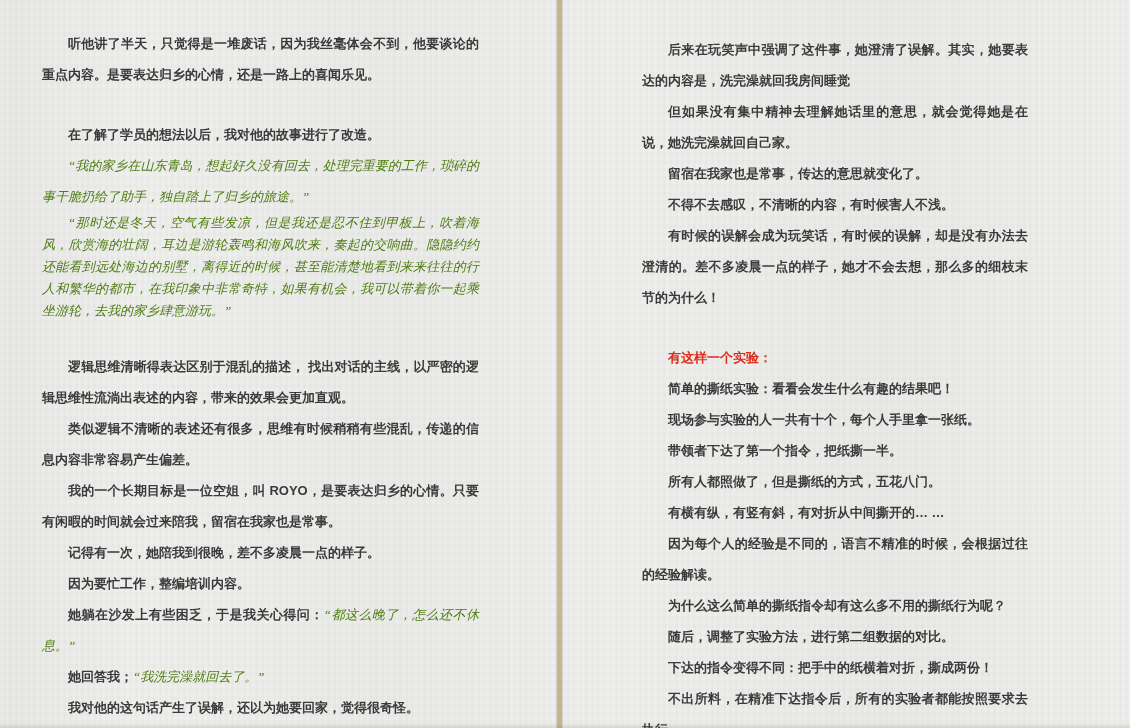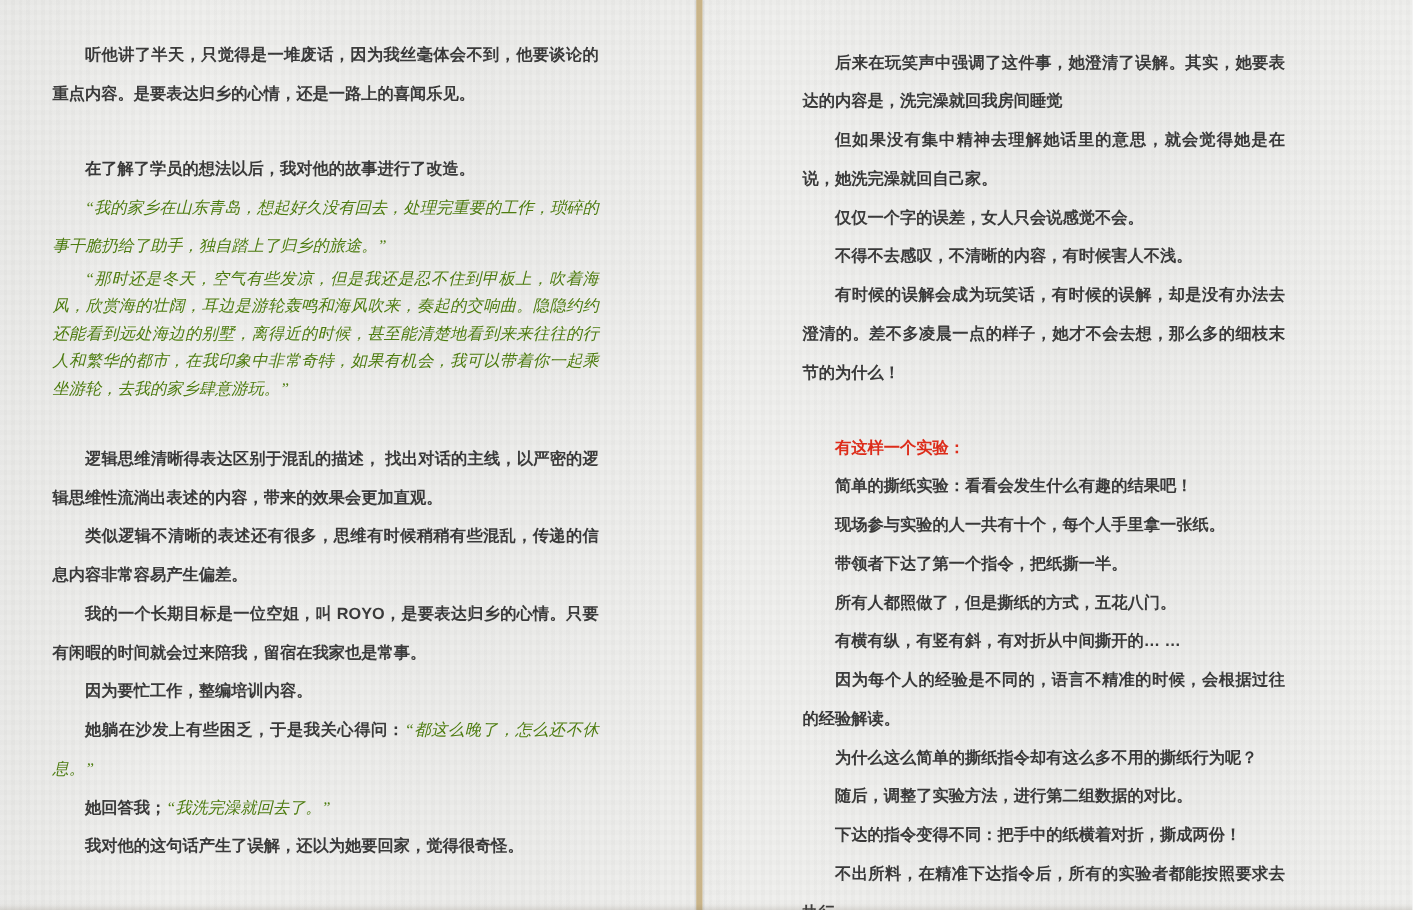--- a/index.html
+++ b/index.html
@@ -91,31 +91,32 @@
 
 <div class="book">
   <div class="page page-left" id="page-left">
       <p class="para indent"><span class="run">听他讲了半天，只觉得是一堆废话，因为我丝毫体会不到，他要谈论的重点内容。是要表达归乡的心情，还是一路上的喜闻乐见。</span></p>
       <p class="para indent gap"><span class="run">在了解了学员的想法以后，我对他的故事进行了改造。</span></p>
       <p class="para indent"><span class="run italic">“我的家乡在山东青岛，想起好久没有回去，处理完重要的工作，琐碎的事干脆扔给了助手，独自踏上了归乡的旅途。”</span></p>
       <p class="para indent tight"><span class="run italic">“那时还是冬天，空气有些发凉，但是我还是忍不住到甲板上，吹着海风，欣赏海的壮阔，耳边是游轮轰鸣和海风吹来，奏起的交响曲。隐隐约约还能看到远处海边的别墅，离得近的时候，甚至能清楚地看到来来往往的行人和繁华的都市，在我印象中非常奇特，如果有机会，我可以带着你一起乘坐游轮，去我的家乡肆意游玩。”</span></p>
       <p class="para indent gap"><span class="run">逻辑思维清晰得表达区别于混乱的描述， 找出对话的主线，以严密的逻辑思维性流淌出表述的内容，带来的效果会更加直观。</span></p>
       <p class="para indent"><span class="run">类似逻辑不清晰的表述还有很多，思维有时候稍稍有些混乱，传递的信息内容非常容易产生偏差。</span></p>
       <p class="para indent"><span class="run">我的一个长期目标是一位空姐，叫 ROYO，是要表达归乡的心情。只要有闲暇的时间就会过来陪我，留宿在我家也是常事。</span></p>
+      <p class="para indent"><span class="run">记得有一次，她陪我到很晚，差不多凌晨一点的样子。</span></p>
       <p class="para indent"><span class="run">因为要忙工作，整编培训内容。</span></p>
       <p class="para indent"><span class="run">她躺在沙发上有些困乏，于是我关心得问：</span><span class="run italic">“都这么晚了，怎么还不休息。”</span></p>
       <p class="para indent"><span class="run">她回答我；</span><span class="run italic">“我洗完澡就回去了。”</span></p>
       <p class="para indent"><span class="run">我对他的这句话产生了误解，还以为她要回家，觉得很奇怪。</span></p>
       <p class="para indent"></p>
     </div>
   <div class="divider"></div>
   <div class="page page-right" id="page-right">
       <p class="para indent"><span class="run">后来在玩笑声中强调了这件事，她澄清了误解。其实，她要表达的内容是，洗完澡就回我房间睡觉</span></p>
       <p class="para indent"><span class="run">但如果没有集中精神去理解她话里的意思，就会觉得她是在说，她洗完澡就回自己家。</span></p>
-      <p class="para indent"><span class="run">仅仅一个字的误差，女人只会说感觉不会。</span></p>
+      <p class="para indent"><span class="run">留宿在我家也是常事，传达的意思就变化了。</span></p>
       <p class="para indent"><span class="run">不得不去感叹，不清晰的内容，有时候害人不浅。</span></p>
       <p class="para indent"><span class="run">有时候的误解会成为玩笑话，有时候的误解，却是没有办法去澄清的。差不多凌晨一点的样子，她才不会去想，那么多的细枝末节的为什么！</span></p>
       <p class="para indent gap"><span class="run red">有这样一个实验：</span></p>
       <p class="para indent"><span class="run">简单的撕纸实验：看看会发生什么有趣的结果吧！</span></p>
       <p class="para indent"><span class="run">现场参与实验的人一共有十个，每个人手里拿一张纸。</span></p>
       <p class="para indent"><span class="run">带领者下达了第一个指令，把纸撕一半。</span></p>
       <p class="para indent"><span class="run">所有人都照做了，但是撕纸的方式，五花八门。</span></p>
       <p class="para indent"><span class="run">有横有纵，有竖有斜，有对折从中间撕开的… …</span></p>
       <p class="para indent"><span class="run">因为每个人的经验是不同的，语言不精准的时候，会根据过往的经验解读。</span></p>
       <p class="para indent"><span class="run">为什么这么简单的撕纸指令却有这么多不用的撕纸行为呢？</span></p>

